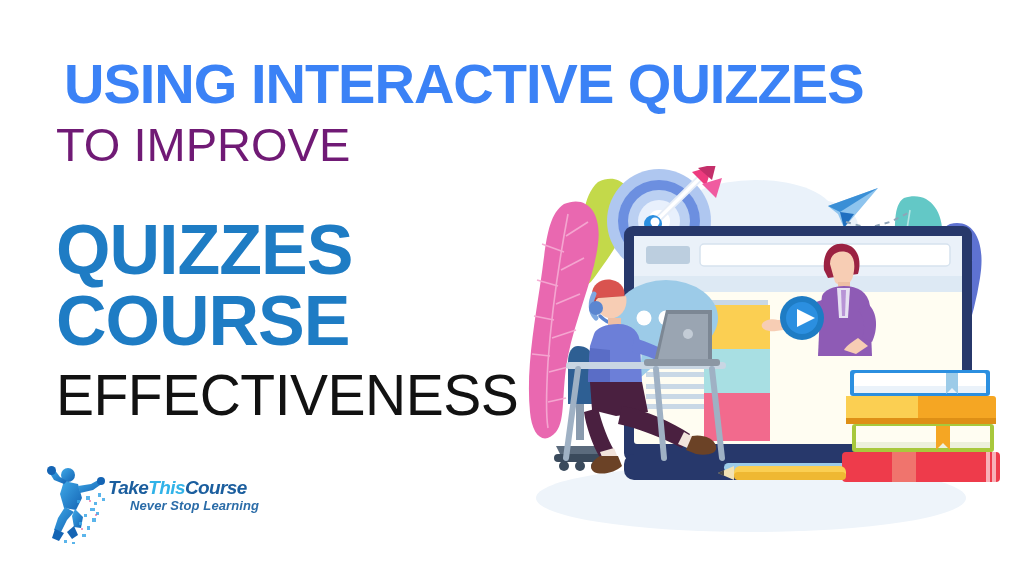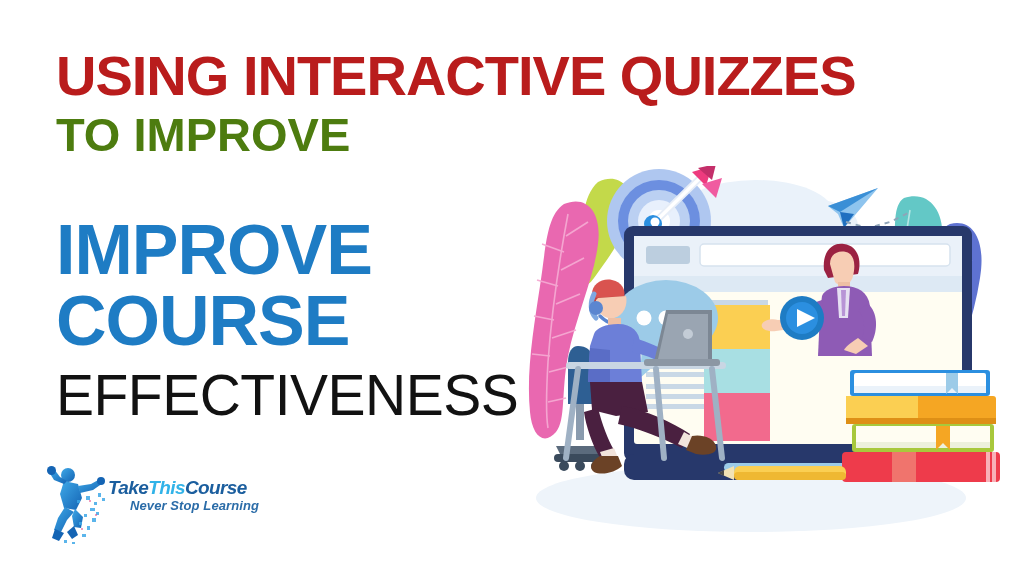--- a/index.html
+++ b/index.html
@@ -7,25 +7,25 @@
     width:1024px;height:576px;overflow:hidden;background:#ffffff;
     font-family:"Liberation Sans","DejaVu Sans",sans-serif;
     -webkit-font-smoothing:antialiased;
   }
   .slide{position:relative;width:1024px;height:576px;background:#fff;overflow:hidden;}
 
   
   .text-block{position:absolute;left:56px;top:48px;width:560px;}
 
   .title-line1{
-    font-size:56px;font-weight:700;letter-spacing:-1px;color:#b91c1c;
-    line-height:1.0;white-space:nowrap;margin:0;
+    font-size:56px;font-weight:700;letter-spacing:-1px;color:#3b82f6;
+    line-height:1.0;white-space:nowrap;margin:8px;
   }
   .title-line2{
-    font-size:47px;font-weight:700;letter-spacing:0px;color:#4d7c0f;
+    font-size:47px;font-weight:400;letter-spacing:0px;color:#701a75;
     line-height:1.08;margin:6px 0 0 0;white-space:nowrap;
   }
 
   .sub-block{position:absolute;left:56px;top:216px;width:620px;}
   .blue-line{
     font-size:70px;font-weight:700;color:#1E7CC4;line-height:0.98;
     letter-spacing:-1px;margin:0;white-space:nowrap;
   }
   .blue-line.l2{margin-top:2px;}
   .black-line{
@@ -54,21 +54,21 @@
 <body>
 
 <div class="slide">
 
   <div class="text-block">
     <div class="title-line1">USING INTERACTIVE QUIZZES</div>
     <div class="title-line2">TO IMPROVE</div>
   </div>
 
   <div class="sub-block">
-    <div class="blue-line">IMPROVE</div>
+    <div class="blue-line">QUIZZES</div>
     <div class="blue-line l2">COURSE</div>
     <div class="black-line">EFFECTIVENESS</div>
   </div>
 
   <div class="logo">
     <div class="logo-mark">
       <svg viewBox="0 0 80 82" xmlns="http://www.w3.org/2000/svg">
         <defs>
           <linearGradient id="runGrad" x1="0" y1="0" x2="1" y2="1">
             <stop offset="0%" stop-color="#3FA9E8"></stop>

